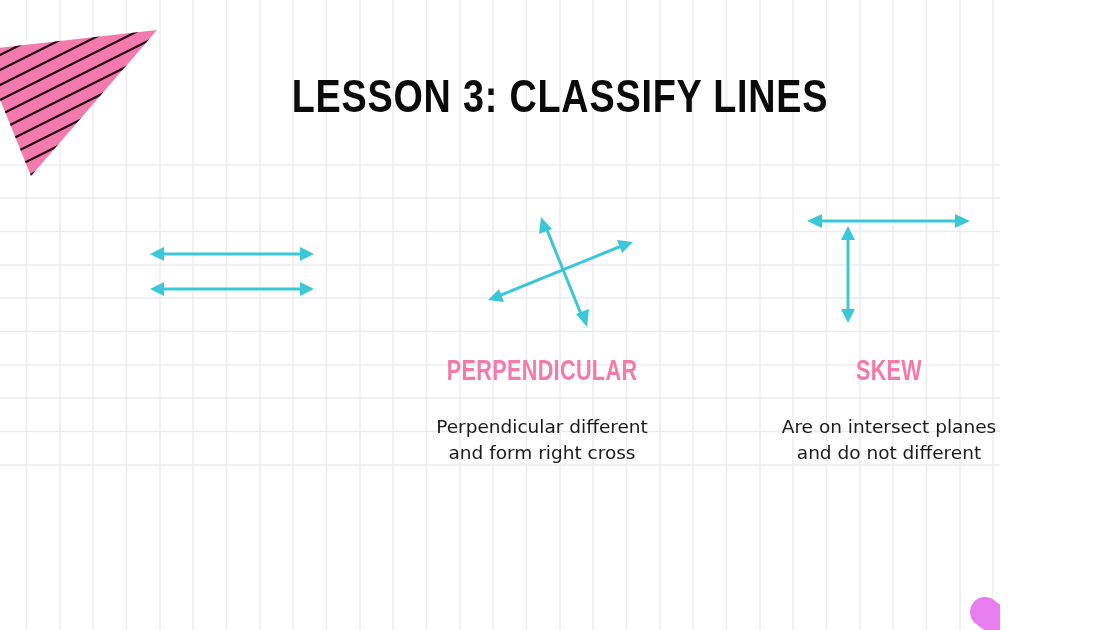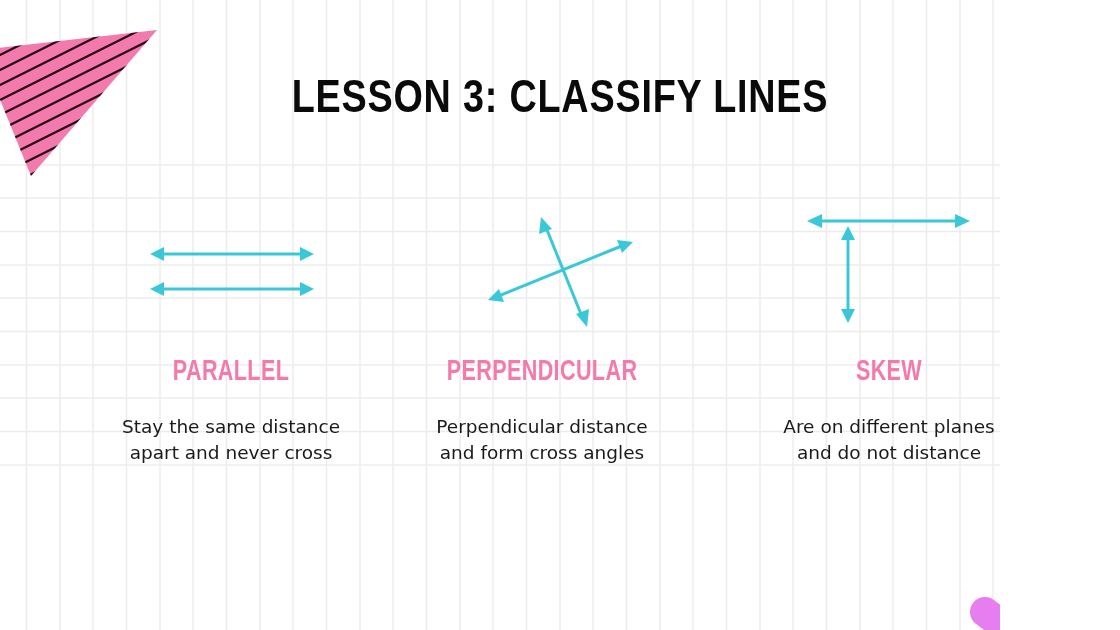--- a/index.html
+++ b/index.html
@@ -137,37 +137,30 @@
     <g stroke="#3ac8d8" stroke-width="3" fill="none">
       <line x1="815" y1="221" x2="962" y2="221"></line>
       <line x1="848" y1="234" x2="848" y2="315"></line>
       <polygon points="807,221 822,214 822,228" fill="#3ac8d8" stroke="none"></polygon>
       <polygon points="970,221 955,214 955,228" fill="#3ac8d8" stroke="none"></polygon>
       <polygon points="848,226 841,240 855,240" fill="#3ac8d8" stroke="none"></polygon>
       <polygon points="848,323 841,309 855,309" fill="#3ac8d8" stroke="none"></polygon>
     </g>
   </svg>
 
-  <div class="col" style="left:81px;">
-    <div class="label">PARALLEL</div>
-    <div class="desc">
-      <div>Stay the same distance</div>
-      <div>apart and never cross</div>
-    </div>
-  </div>
 
   <div class="col" style="left:392px;">
     <div class="label">PERPENDICULAR</div>
     <div class="desc">
-      <div>Perpendicular distance</div>
-      <div>and form cross angles</div>
+      <div>Perpendicular different</div>
+      <div>and form right cross</div>
     </div>
   </div>
 
   <div class="col" style="left:739px;text-align:center;">
     <div class="label">SKEW</div>
     <div class="desc">
-      <div>Are on different planes</div>
-      <div>and do not distance</div>
+      <div>Are on intersect planes</div>
+      <div>and do not different</div>
     </div>
   </div>
 
 </div>
 
 </body></html>

